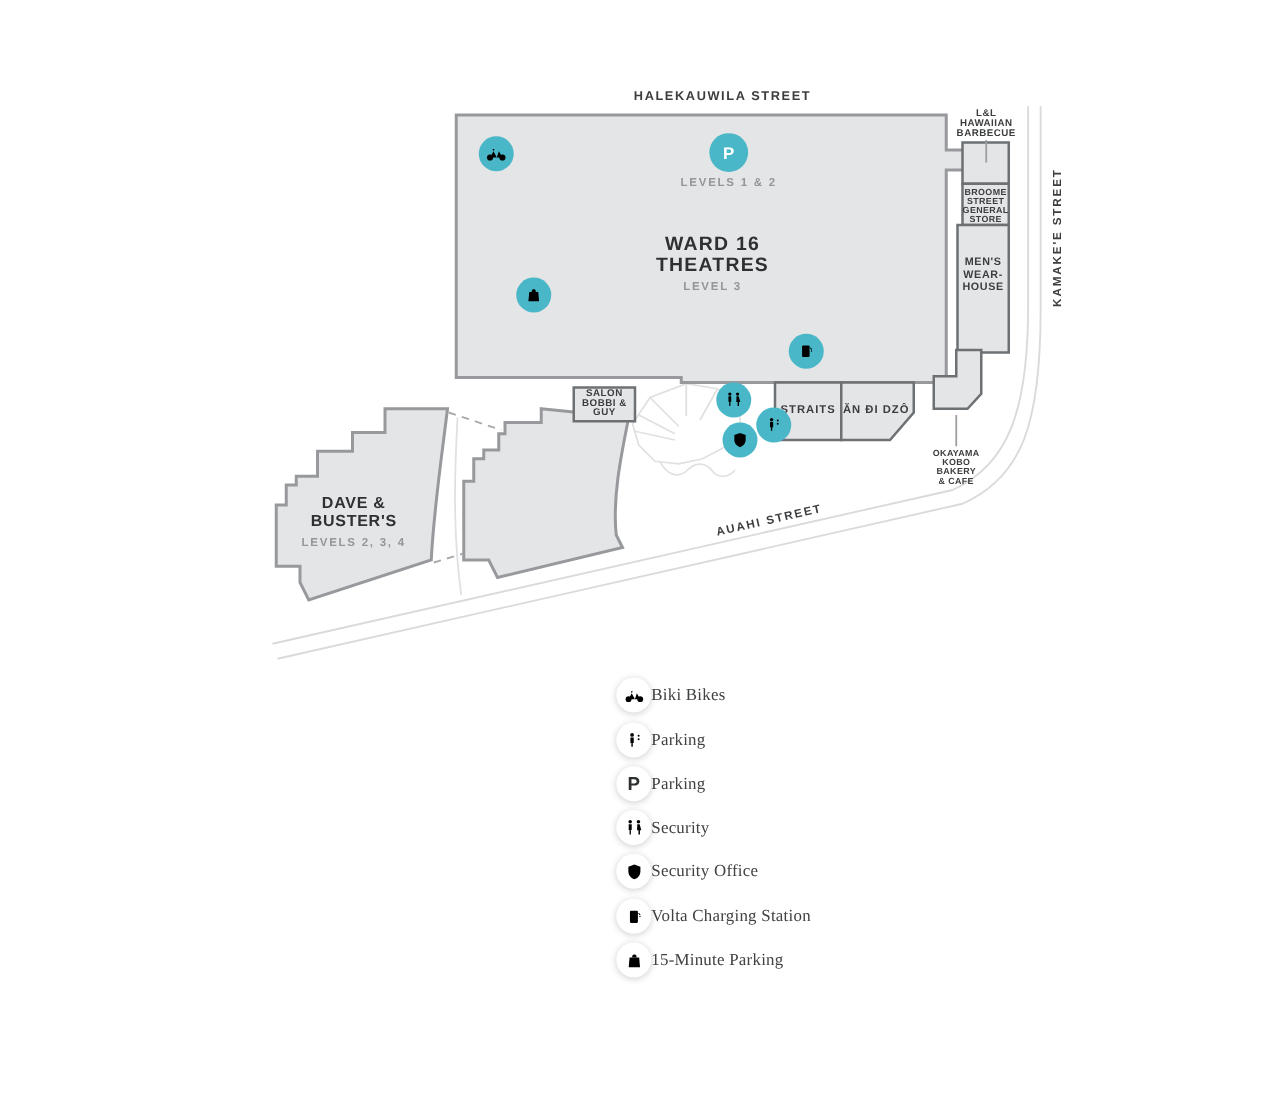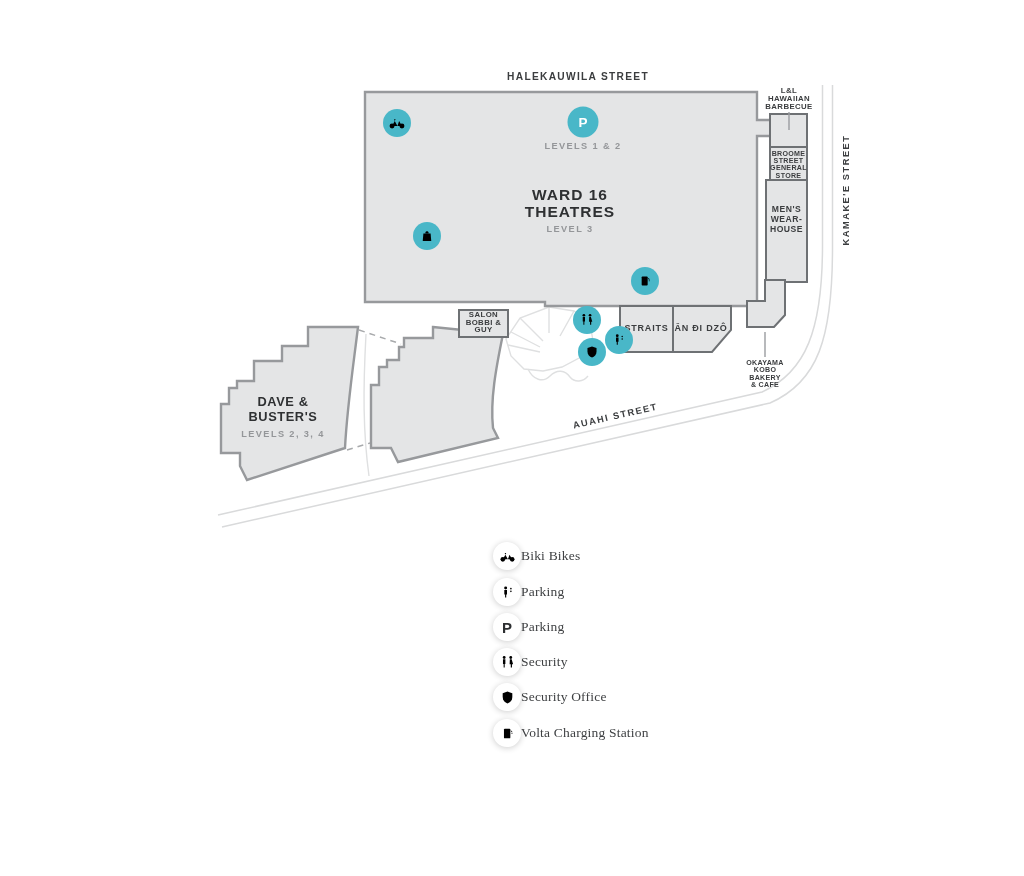--- a/index.html
+++ b/index.html
@@ -247,15 +247,23 @@
     <span class="lg-label">Security Office</span>
   </div>
   <div class="lg-row" style="top:177px">
     <span class="lg-ic">
       <svg class="ic" viewBox="0 0 24 24">
             <use href="#i-volta"></use>
           </svg>
         </span>
     <span class="lg-label">Volta Charging Station</span>
   </div>
+  <div class="lg-row" style="top:212px">
+    <span class="lg-ic">
+      <svg class="ic" viewBox="0 0 24 24">
+            <use href="#i-bag"></use>
+          </svg>
+        </span>
+    <span class="lg-label">15-Minute Parking</span>
+  </div>
 </div>
 
 </div>
 
 </body></html>

